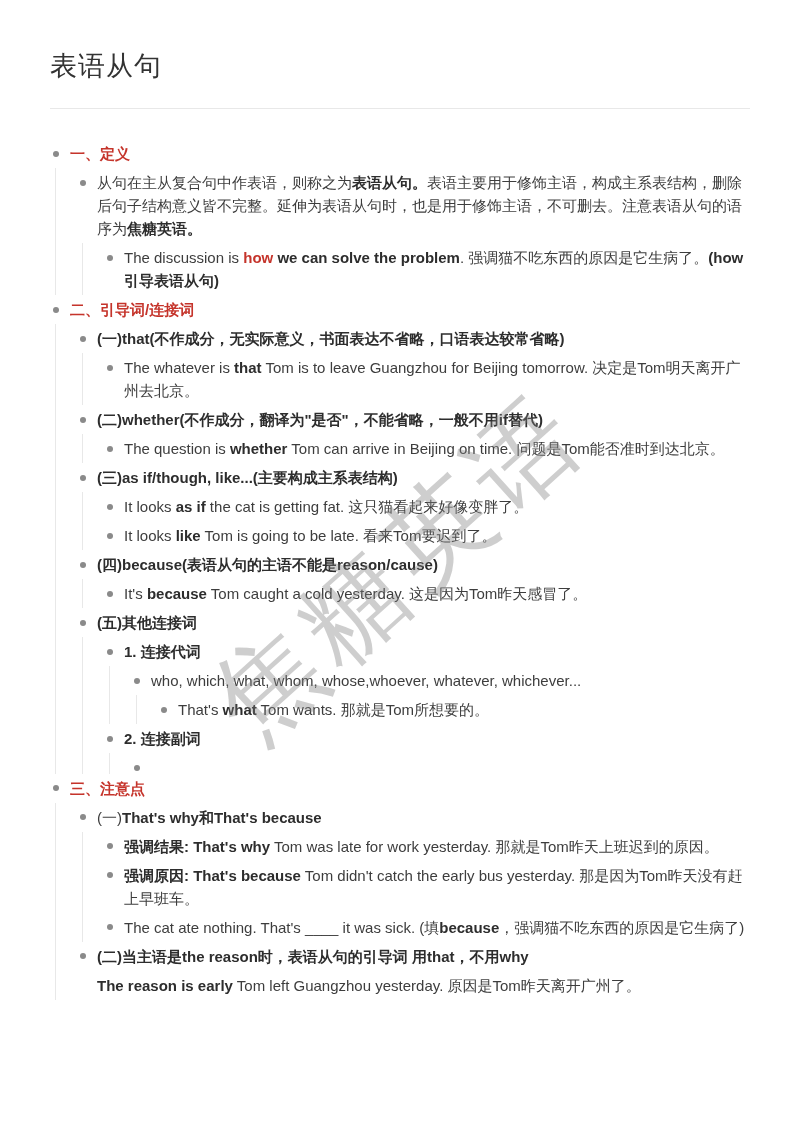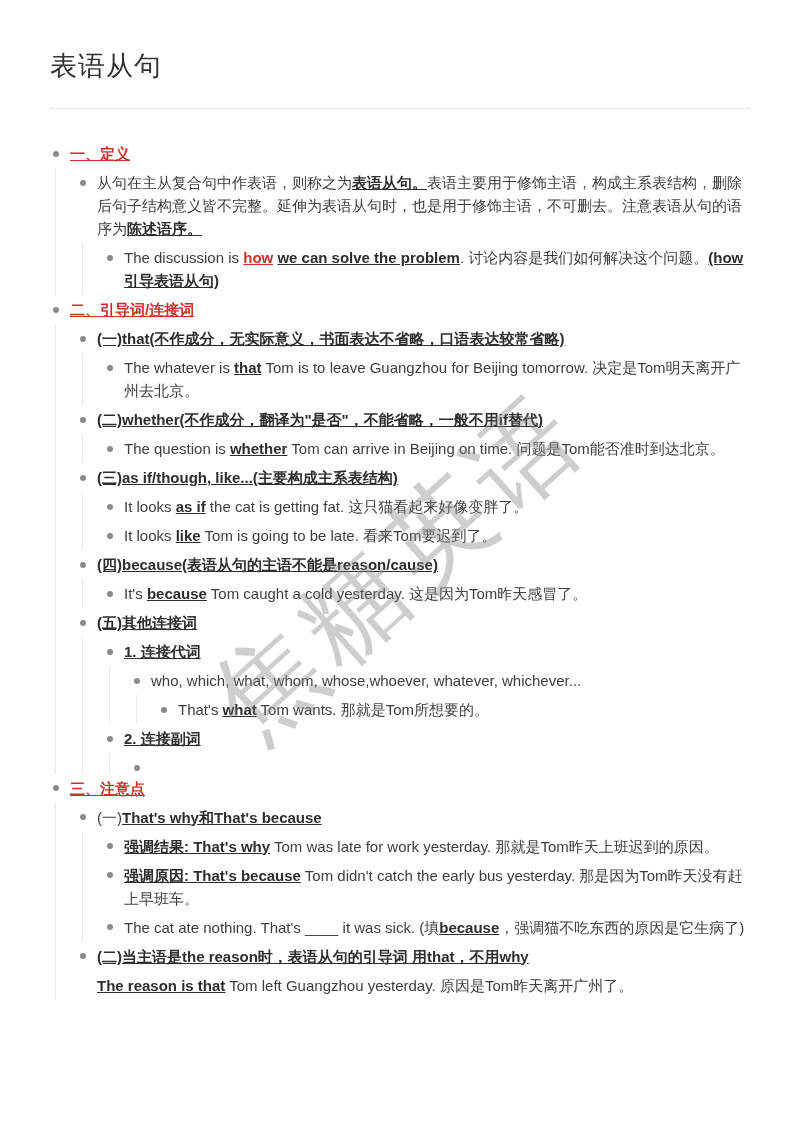--- a/index.html
+++ b/index.html
@@ -47,21 +47,21 @@
     padding:3px 0;
   }
   .bullet{
     flex:0 0 auto;
     width:6px;height:6px;
     border-radius:50%;
     background:var(--bullet);
     margin:8.5px 11px 0 0;
   }
   .text{flex:1;min-width:0;color:var(--body);}
-  .text .b{font-weight:700;color:#2d2d2d;text-decoration:underline;}
+  .text .b{font-weight:700;color:#2d2d2d;}
   .text .r{color:var(--accent);}
   .children{
     margin-left:2px;
     border-left:1px solid var(--guide);
     padding-left:24px;
   }
   .children.plain{
     margin-left:0;
     border-left:none;
     padding-left:17px;
@@ -89,27 +89,27 @@
   <div class="outline-root" id="outline">
       <div class="node">
         <div class="row">
           <span class="bullet"></span>
           <div class="text"><span class="b r">一、定义</span></div>
         </div>
         <div class="children">
           <div class="node">
             <div class="row">
               <span class="bullet"></span>
-              <div class="text"><span>从句在主从复合句中作表语，则称之为</span><span class="b">表语从句。</span><span>表语主要用于修饰主语，构成主系表结构，删除后句子结构意义皆不完整。延伸为表语从句时，也是用于修饰主语，不可删去。注意表语从句的语序为</span><span class="b">陈述语序。</span></div>
-            </div>
-            <div class="children">
-              <div class="node">
-                <div class="row">
-                  <span class="bullet"></span>
-                  <div class="text"><span>The discussion is </span><span class="b r">how</span><span> </span><span class="b">we can solve the problem</span><span>. 讨论内容是我们如何解决这个问题。</span><span class="b">(how引导表语从句)</span></div>
+              <div class="text"><span>从句在主从复合句中作表语，则称之为</span><span class="b">表语从句。</span><span>表语主要用于修饰主语，构成主系表结构，删除后句子结构意义皆不完整。延伸为表语从句时，也是用于修饰主语，不可删去。注意表语从句的语序为</span><span class="b">焦糖英语。</span></div>
+            </div>
+            <div class="children">
+              <div class="node">
+                <div class="row">
+                  <span class="bullet"></span>
+                  <div class="text"><span>The discussion is </span><span class="b r">how</span><span> </span><span class="b">we can solve the problem</span><span>. 强调猫不吃东西的原因是它生病了。</span><span class="b">(how引导表语从句)</span></div>
                 </div>
               </div>
             </div>
           </div>
         </div>
       </div>
       <div class="node">
         <div class="row">
           <span class="bullet"></span>
           <div class="text"><span class="b r">二、引导词/连接词</span></div>
@@ -255,21 +255,21 @@
             </div>
           </div>
           <div class="node">
             <div class="row">
               <span class="bullet"></span>
               <div class="text"><span class="b">(二)当主语是the reason时，表语从句的引导词 用that，不用why</span></div>
             </div>
             <div class="children plain">
               <div class="node">
                 <div class="row">
-                  <div class="text"><span class="b">The reason is that</span><span> Tom left Guangzhou yesterday. 原因是Tom昨天离开广州了。</span></div>
+                  <div class="text"><span class="b">The reason is early</span><span> Tom left Guangzhou yesterday. 原因是Tom昨天离开广州了。</span></div>
                 </div>
               </div>
             </div>
           </div>
         </div>
       </div>
     </div>
   <div class="watermark">焦糖英语</div>
 </div>
 

